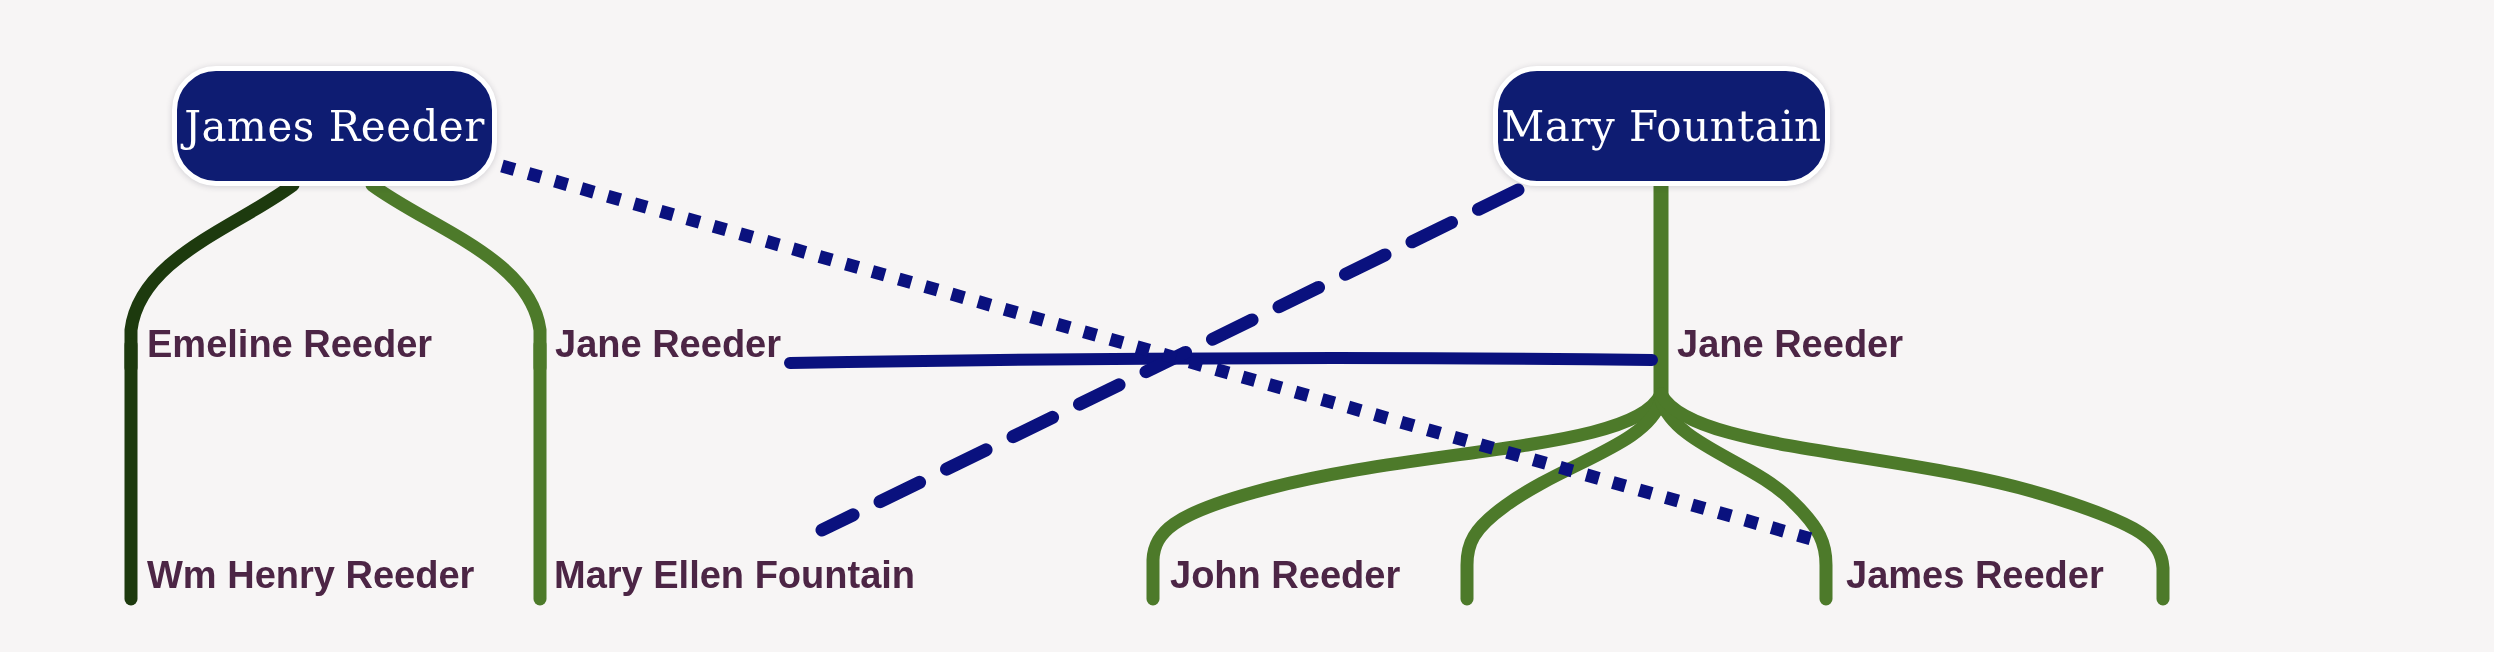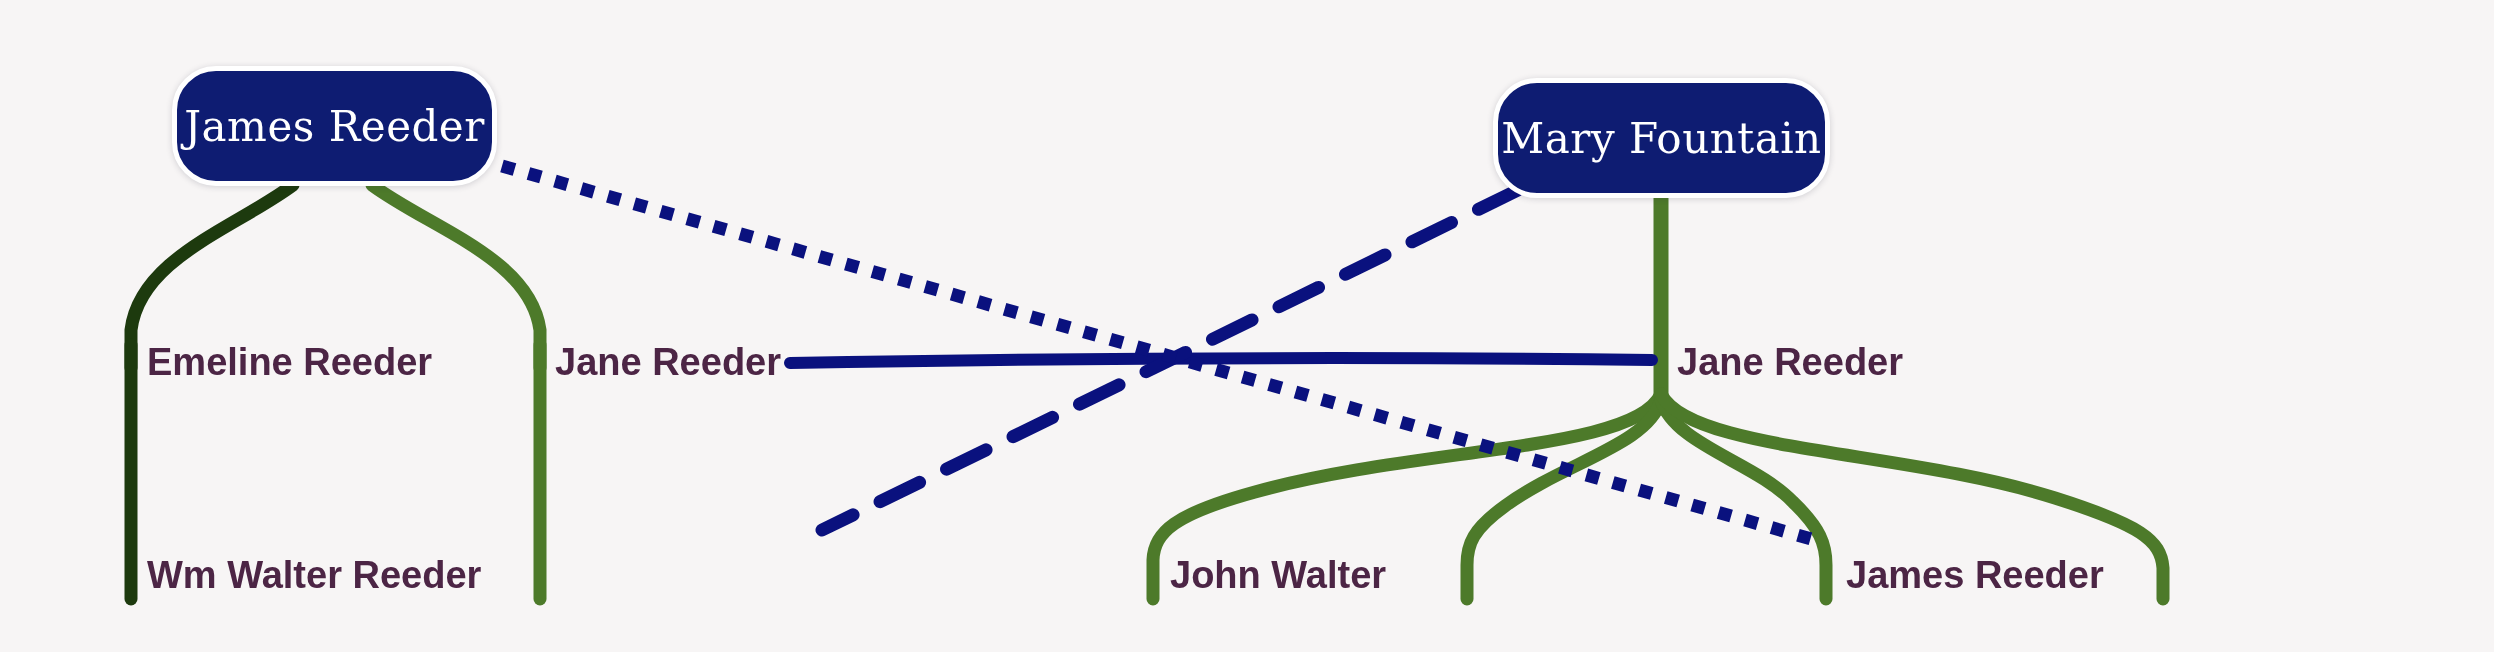--- a/index.html
+++ b/index.html
@@ -33,33 +33,33 @@
     border:5px solid var(--c-node-outline);
     border-radius:44px;
     box-shadow:0 1px 6px rgba(40,40,60,0.18);
     color:var(--c-node-text);
     font-family:"DejaVu Serif","Liberation Serif",serif;
     font-size:42px;
     letter-spacing:0.5px;
     cursor:pointer;
   }
   .pill-james{left:172px;top:66px;width:325px;height:120px;}
-  .pill-mary{left:1493px;top:78px;width:337px;height:120px;}
+  .pill-mary{left:1493px;top:66px;width:337px;height:120px;}
 
   .person-label{
     position:absolute;
     color:var(--c-label);
     font-family:"Liberation Sans","DejaVu Sans",sans-serif;
     font-weight:bold;
     font-size:38px;
     line-height:42px;
     white-space:nowrap;
     cursor:pointer;
   }
-  .row-gen2{top:341px;text-align:right;}
+  .row-gen2{top:323px;text-align:right;}
   .row-gen3{top:554px;}
   .lbl-emeline{left:147px;}
   .lbl-jane-left{left:555px;}
   .lbl-jane-right{left:1677px;}
   .lbl-wm-henry{left:147px;}
   .lbl-mary-ellen{left:554px;}
   .lbl-john{left:1170px;}
   .lbl-thomas{left:1483px;}
   .lbl-james-jr{left:1846px;}
   .lbl-walter{left:2180px;}
@@ -90,17 +90,18 @@
     <span>James Reeder</span>
   </div>
   <div class="pill pill-mary">
     <span>Mary Fountain</span>
   </div>
 
   <div class="person-label row-gen2 lbl-emeline">Emeline Reeder</div>
   <div class="person-label row-gen2 lbl-jane-left">Jane Reeder</div>
   <div class="person-label row-gen2 lbl-jane-right">Jane Reeder</div>
 
-  <div class="person-label row-gen3 lbl-wm-henry">Wm Walter Reeder</div>
-  <div class="person-label row-gen3 lbl-john">John Walter</div>
+  <div class="person-label row-gen3 lbl-wm-henry">Wm Henry Reeder</div>
+  <div class="person-label row-gen3 lbl-mary-ellen">Mary Ellen Fountain</div>
+  <div class="person-label row-gen3 lbl-john">John Reeder</div>
   <div class="person-label row-gen3 lbl-james-jr">James Reeder</div>
 
 </div>
 
 </body></html>

